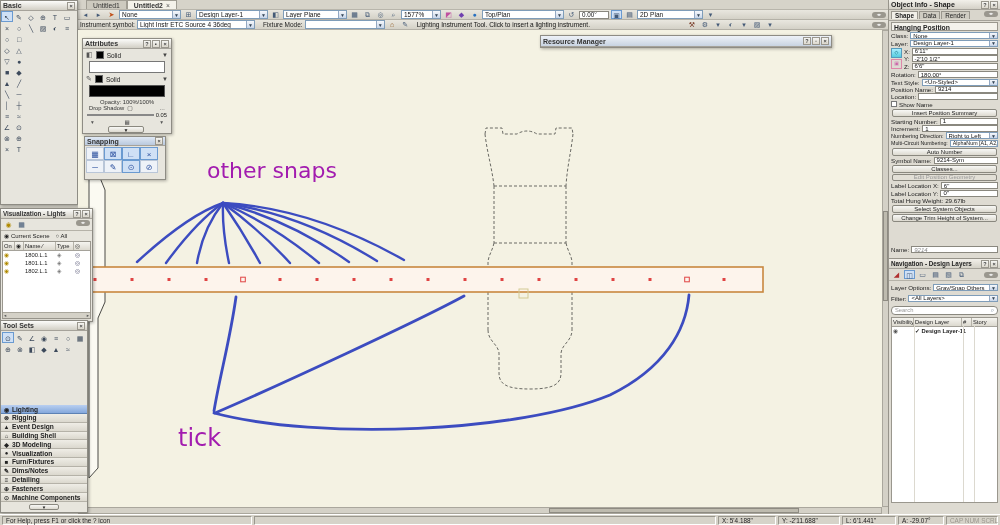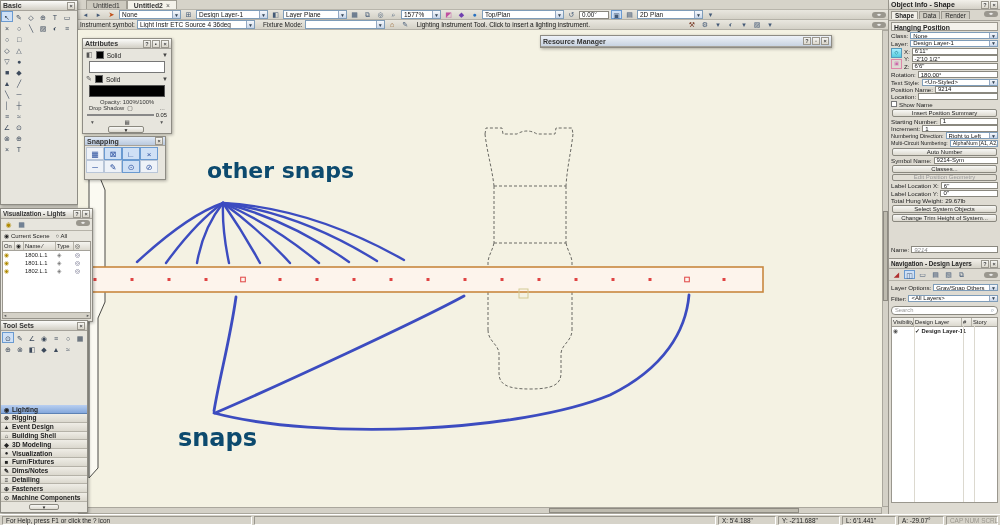--- a/index.html
+++ b/index.html
@@ -44,21 +44,21 @@
   
   #statusbar { position:absolute; left:0; top:514px; width:1000px; height:11px; background:#d6d3c9; border-top:1px solid #fff; display:flex; align-items:center; gap:2px; padding:0 2px; }
   .scell { border:1px solid; border-color:#9a978e #ffffff #ffffff #9a978e; height:9px; font-size:6.4px; display:flex; align-items:center; padding:0 3px; white-space:nowrap; }
 
   
   .sb { position:absolute; background:#d4d1c7; border:1px solid #aaa79d; }
   .sb .thumb { position:absolute; background:#bebbaf; border:1px solid #8e8b82; }
 
   
   #drawing { position:absolute; left:78px; top:30px; width:804px; height:477px; background:#f4f2e3; overflow:hidden; }
-  .annot { position:absolute; color:#0c4a6e; font-family:"DejaVu Sans", sans-serif;font-weight:bold; }
+  .annot { position:absolute; color:#a21caf; font-family:"DejaVu Sans", sans-serif; }
 
   
   .icongrid { display:flex; flex-wrap:wrap; }
   .gicon { width:12px; height:11px; font-size:7px; line-height:11px; text-align:center; color:#3d4a5c; border:1px solid transparent; }
   .gicon.sel { background:#cfe0f5; border:1px solid #6a9ad0; }
   .snapicon { width:18px; height:13px; font-size:8px; line-height:13px; text-align:center; color:#2a4f9e; border:1px solid #b9c6d8; background:#eef2f8; }
   .snapicon.on { background:#cfe0f5; border:1px solid #6a9ad0; }
 
   
   .cat { display:flex; align-items:center; gap:2px; height:8.8px; padding:0 2px; border-bottom:1px solid #b5b2a8; background:linear-gradient(#efede6,#dbd8ce); font-size:6.6px; font-weight:bold; color:#222; }
@@ -254,21 +254,21 @@
       <path d="M223,203 Q290,220 349,262"></path>
       <path d="M223,203 Q302,214 377,261"></path>
       <path d="M223,203 Q312,208 404,260"></path>
 
       <path d="M214,413 C320,441 520,432 610,395 C665,368 686,330 689,295" stroke-width="2.8"></path>
       <path d="M215,413 C280,385 420,320 464,296" stroke-width="2.8"></path>
       <path d="M214,411 C220,375 230,340 236,297" stroke-width="2.8"></path>
     </g>
   </svg>
   <div class="annot" style="left:129px;top:128px;font-size:22px">other snaps</div>
-  <div class="annot" style="left:100px;top:394px;font-size:24px">snaps</div>
+  <div class="annot" style="left:100px;top:394px;font-size:24px">tick</div>
 </div>
 
 <div class="sb" style="left:882px;top:30px;width:7px;height:477px">
   <div class="thumb" style="left:0;top:180px;width:5px;height:90px"></div>
 </div>
 <div class="sb" style="left:78px;top:507px;width:804px;height:7px">
   <div class="thumb" style="left:470px;top:0;width:250px;height:5px"></div>
 </div>
 
 <div class="palette" style="left:540px;top:35px;width:292px;height:13px">

